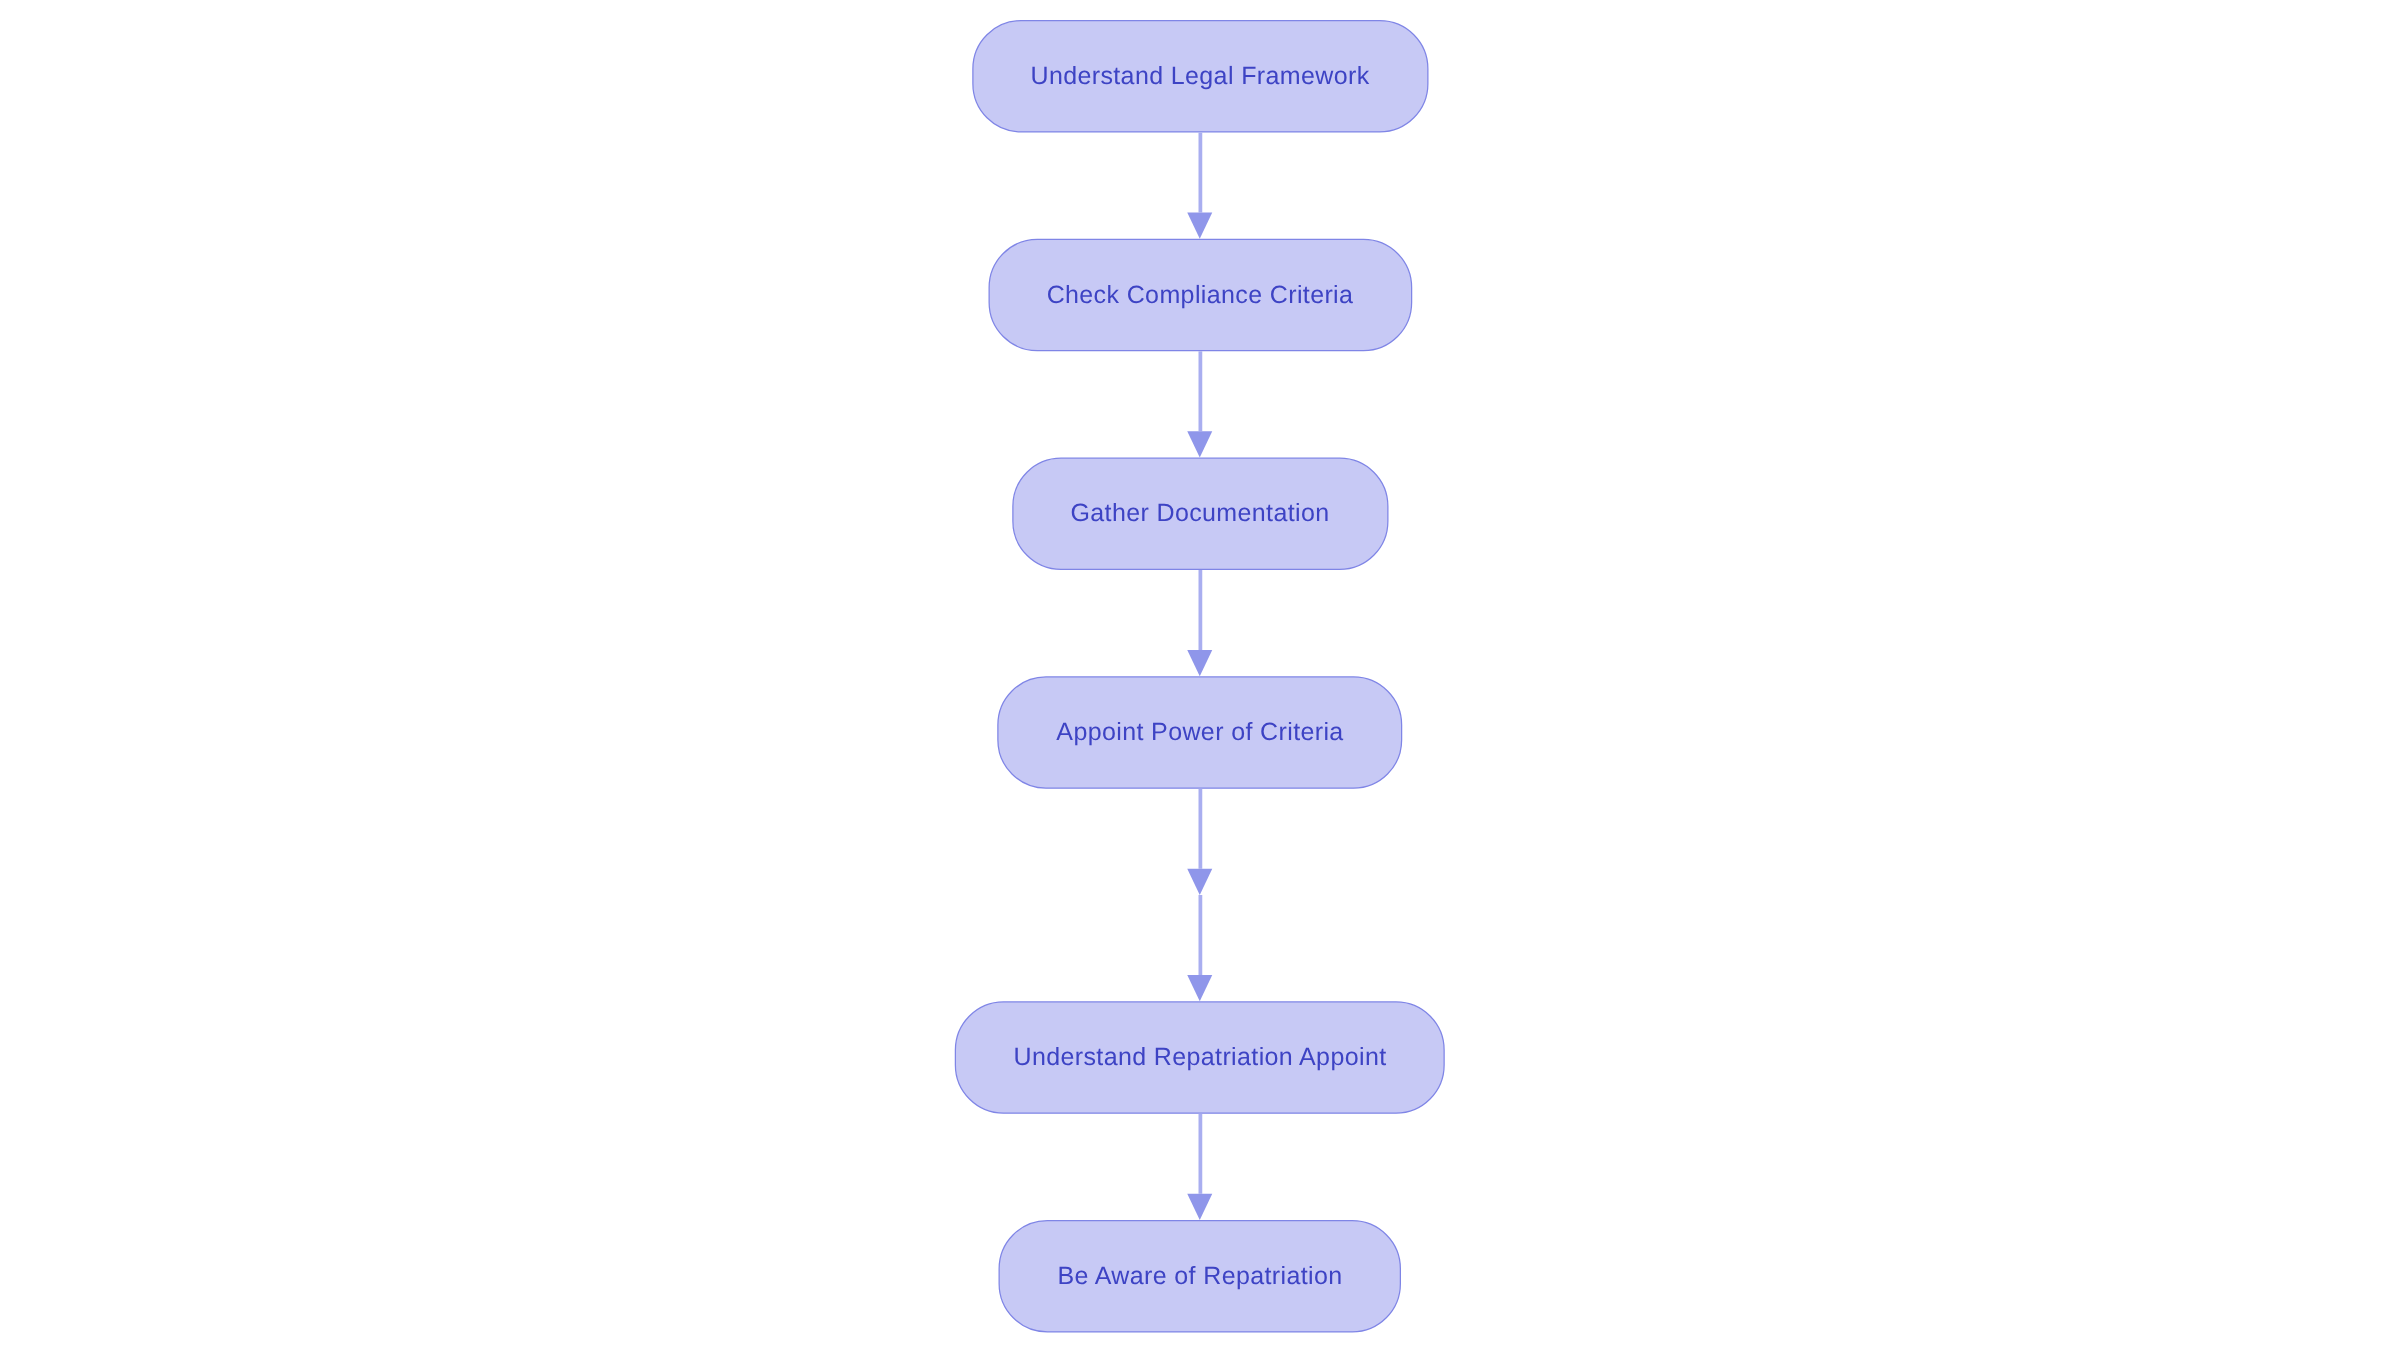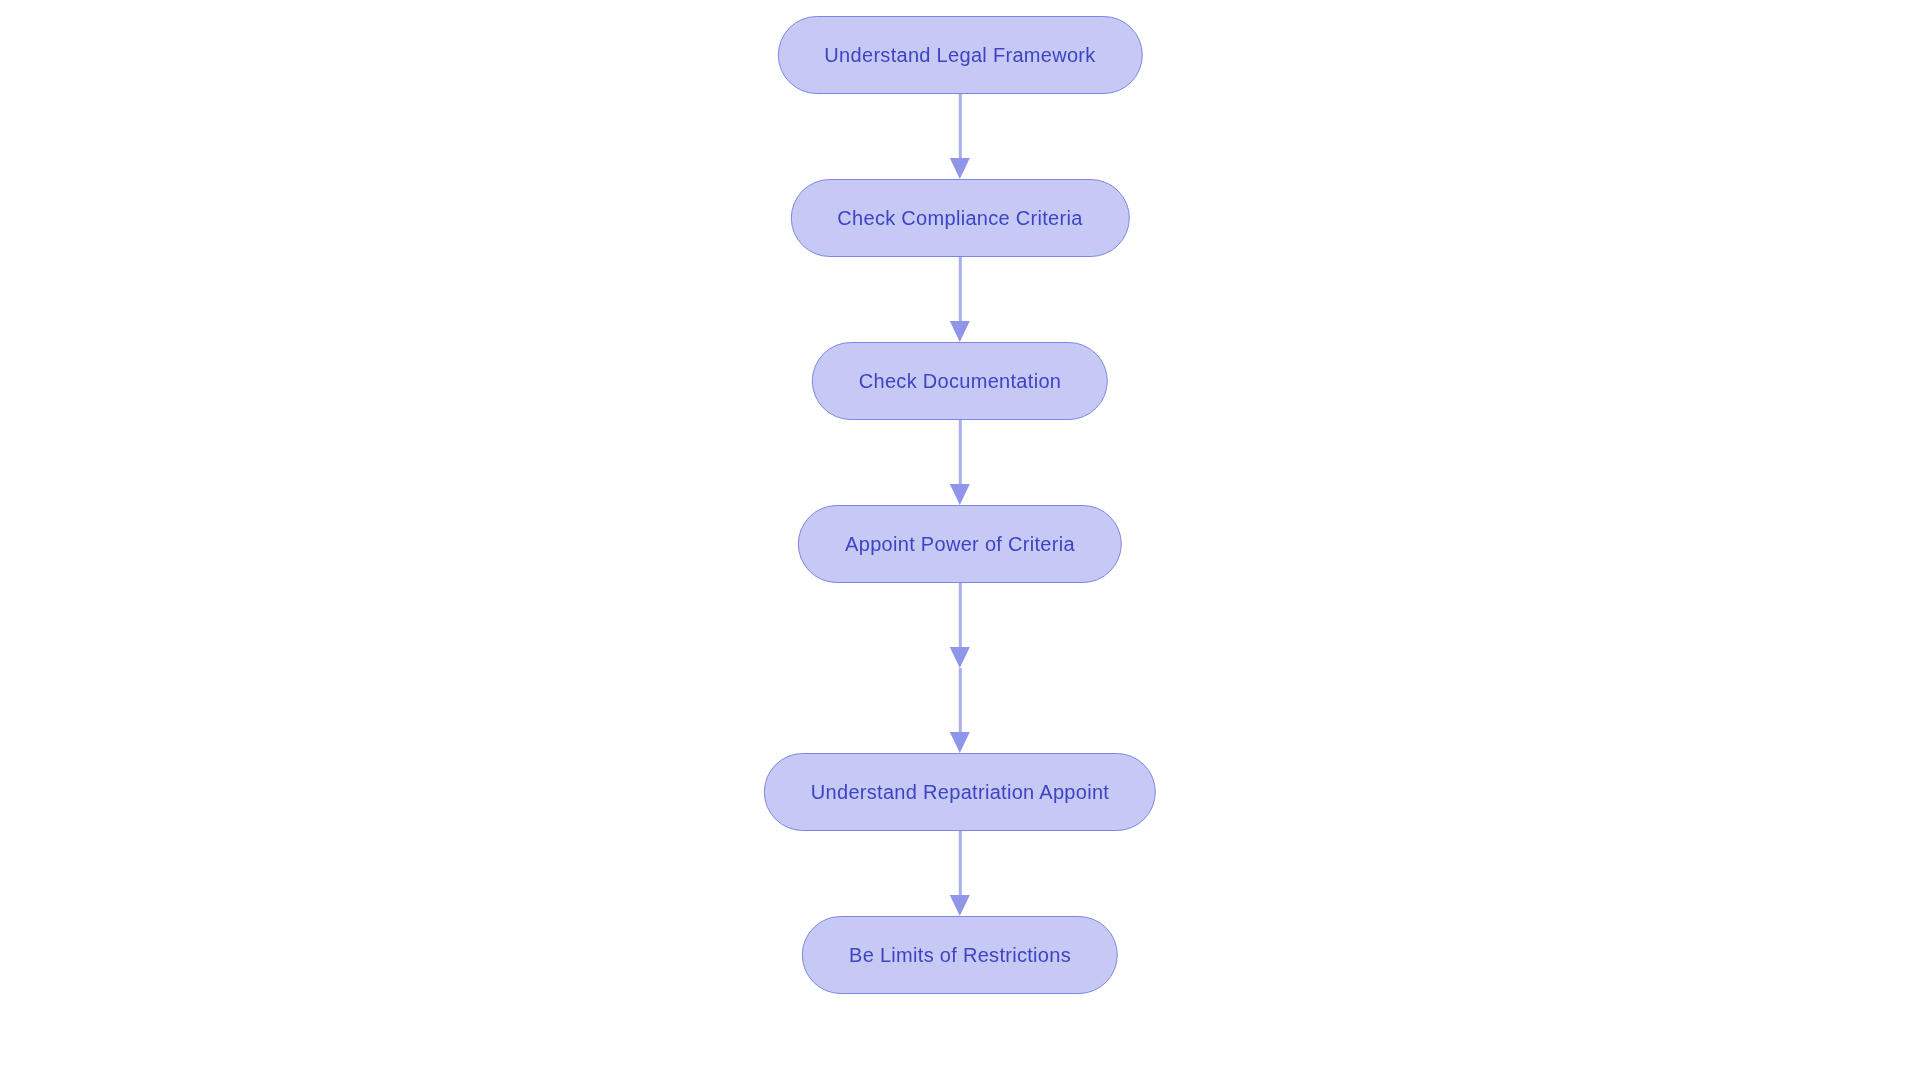--- a/index.html
+++ b/index.html
@@ -20,21 +20,21 @@
   .flow-column {
     position: absolute;
     top: 16px;
     left: 50%;
     transform: translateX(-50%);
     display: flex;
     flex-direction: column;
     align-items: center;
   }
   .node {
-    height: 78px;
+    height: 90px;
     border-radius: 39px;
     background: var(--node-fill, #c7c9f5);
     border: 1.5px solid var(--node-border, #7f85e6);
     color: var(--node-text, #3d43c4);
     display: flex;
     align-items: center;
     justify-content: center;
     padding: 16px 46px;
     font-size: 20px;
     letter-spacing: 0.3px;
@@ -79,21 +79,21 @@
     <div class="node">
       <span>Check Compliance Criteria</span>
     </div>
 
     <div class="connector">
       <div class="stem"></div>
       <div class="head"></div>
     </div>
 
     <div class="node">
-      <span>Check Documentation</span>
+      <span>Gather Documentation</span>
     </div>
 
     <div class="connector">
       <div class="stem"></div>
       <div class="head"></div>
     </div>
 
     <div class="node">
       <span>Appoint Power of Criteria</span>
     </div>
@@ -112,17 +112,17 @@
     <div class="node">
       <span>Understand Repatriation Appoint</span>
     </div>
 
     <div class="connector">
       <div class="stem"></div>
       <div class="head"></div>
     </div>
 
     <div class="node">
-      <span>Be Limits of Restrictions</span>
+      <span>Be Aware of Repatriation</span>
     </div>
 
   </div>
 </div>
 
 </body></html>

